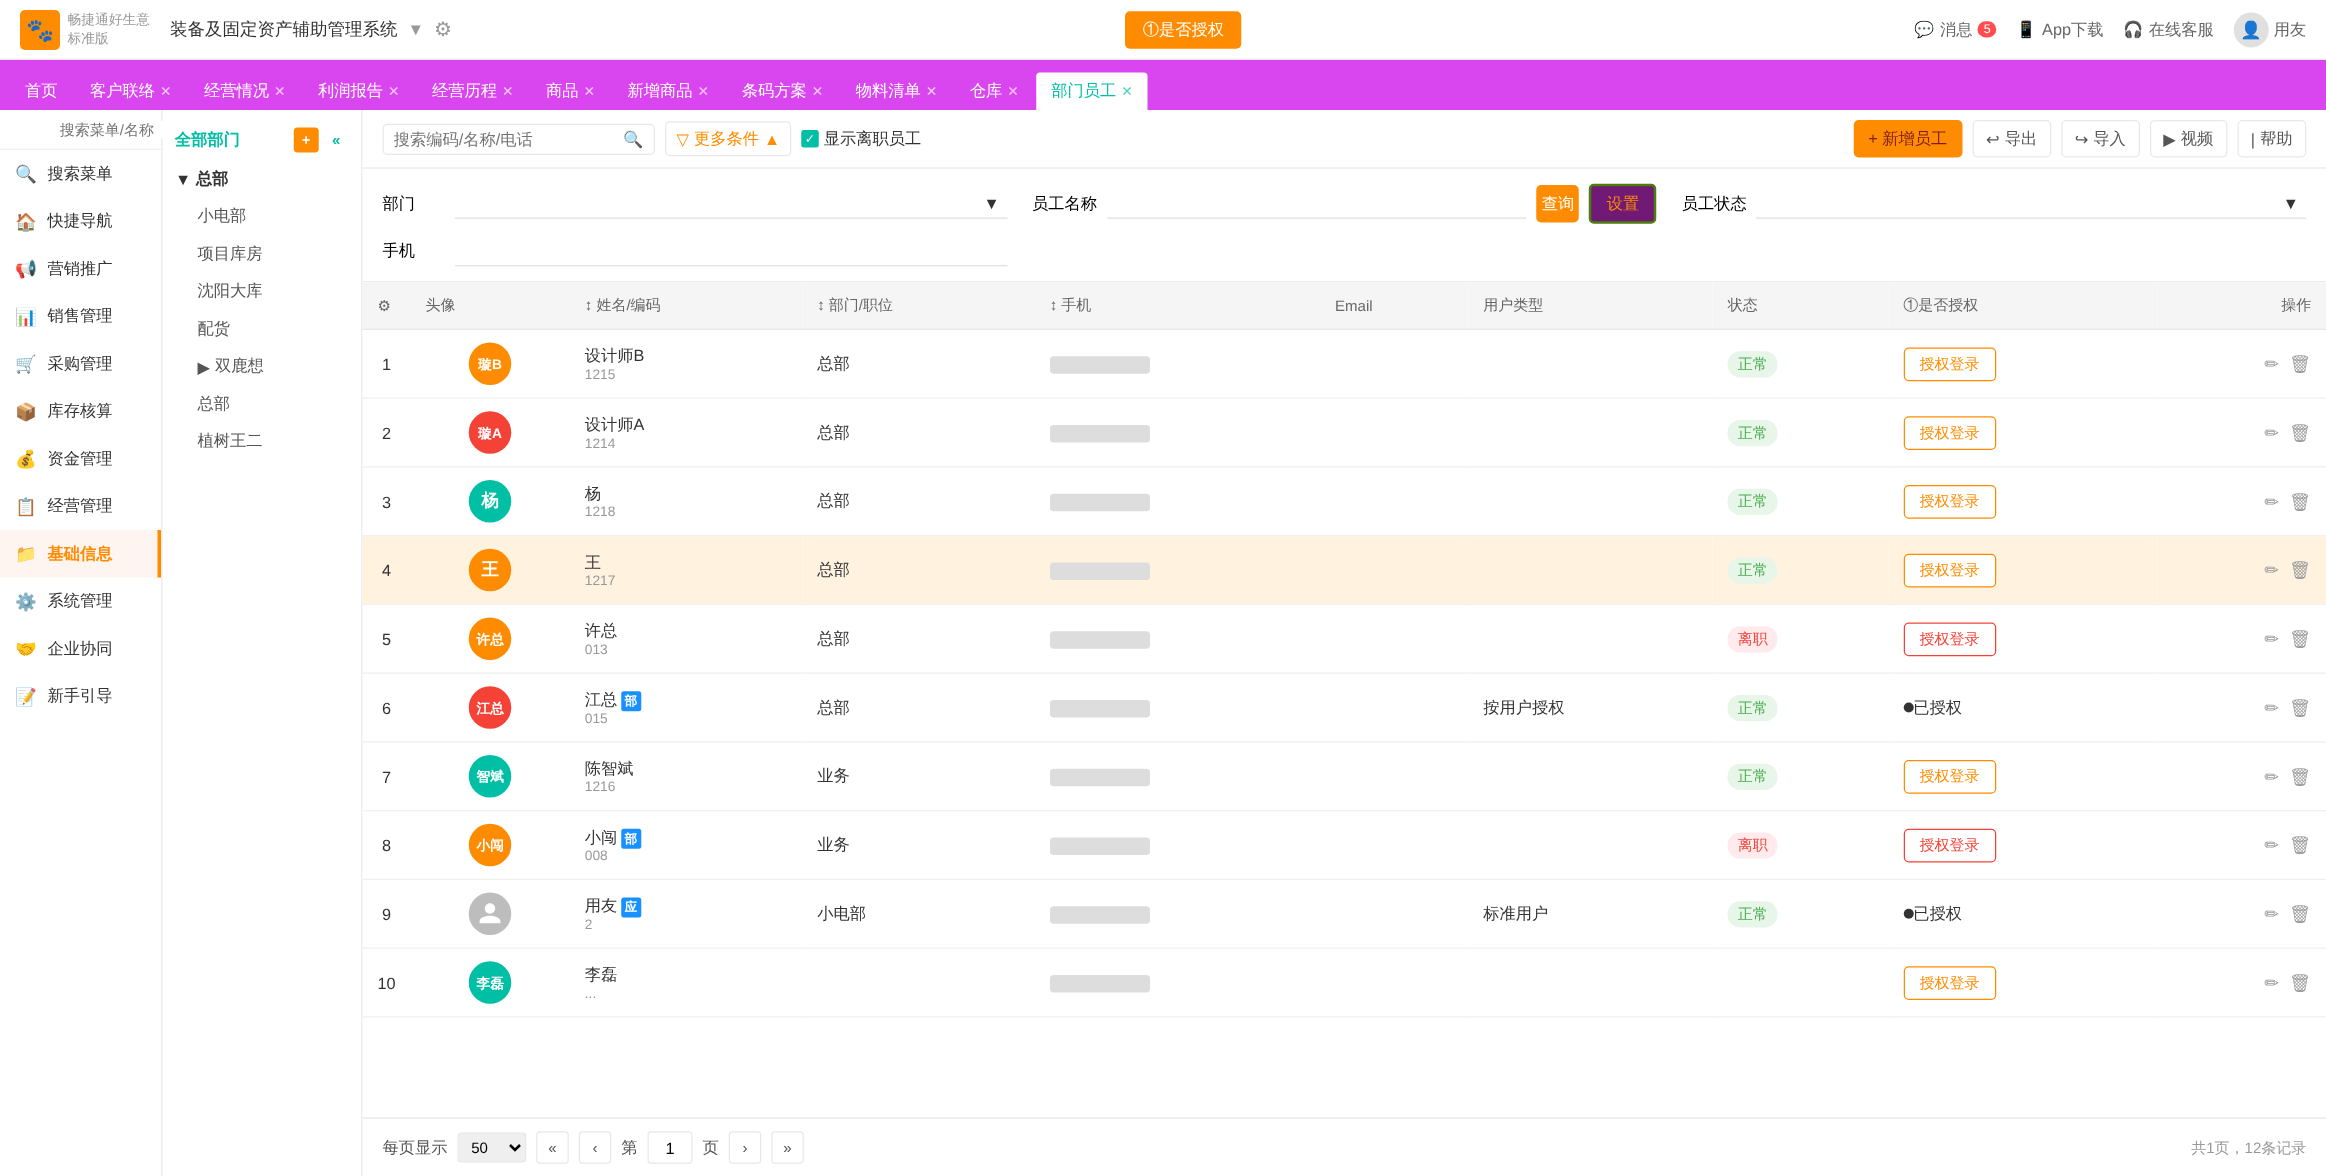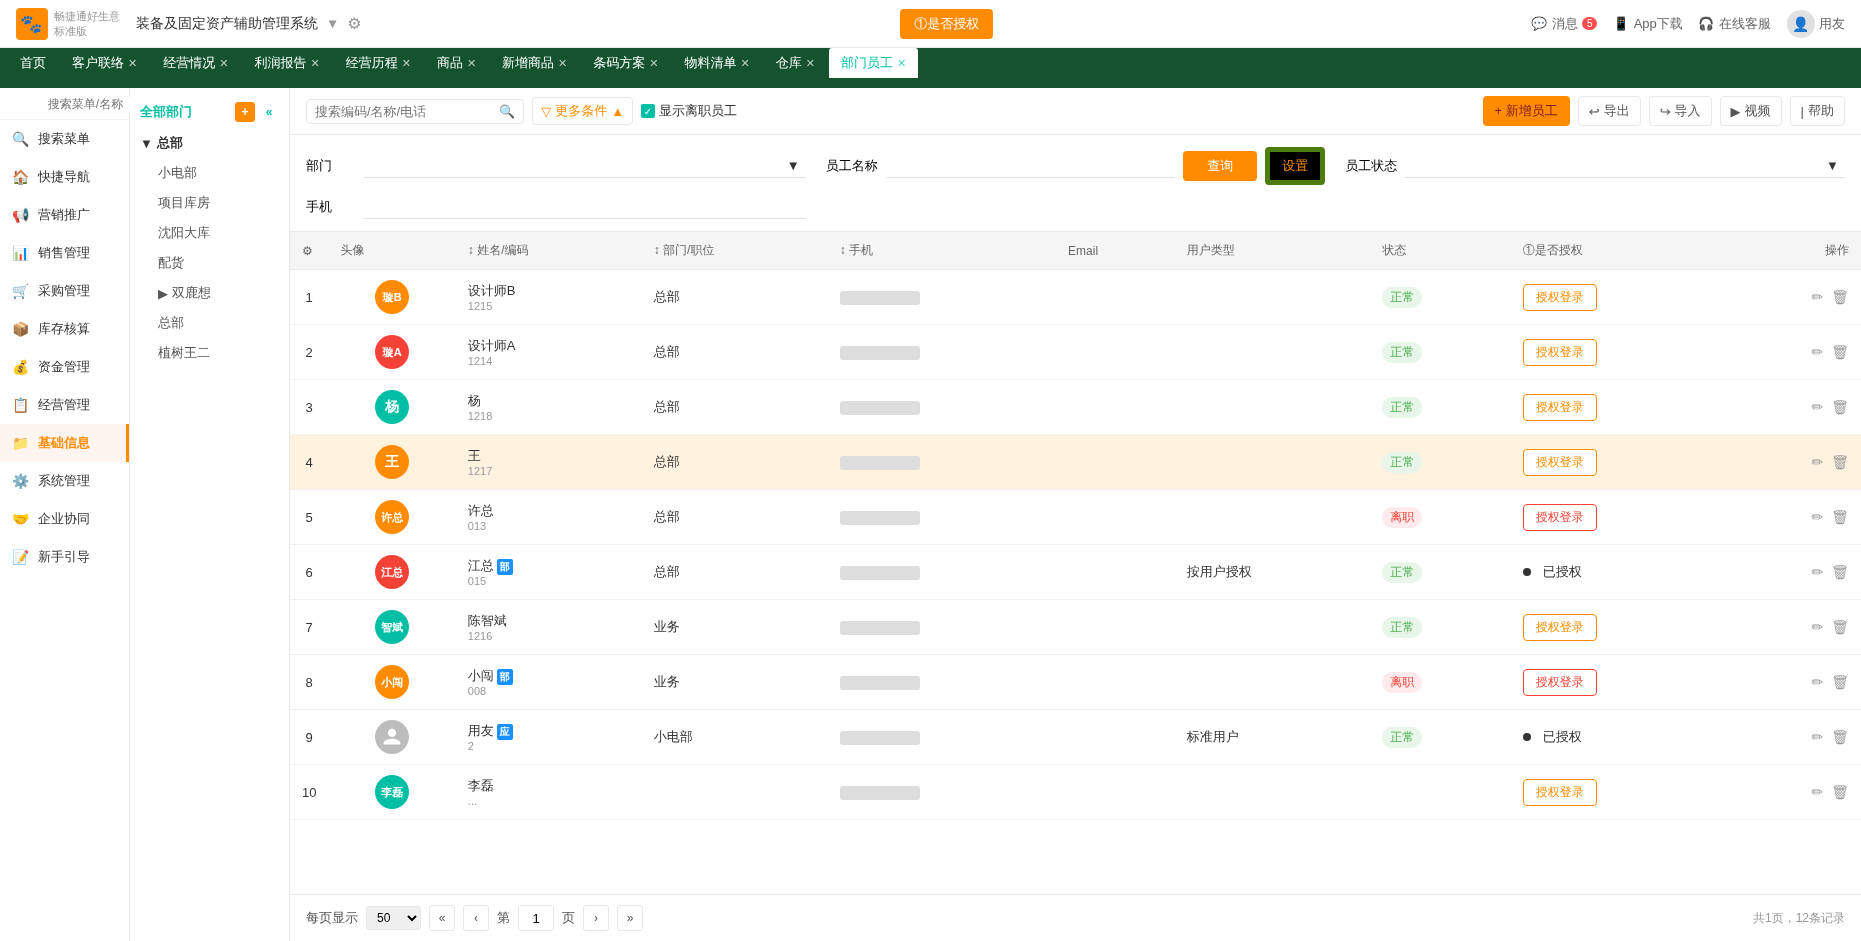--- a/index.html
+++ b/index.html
@@ -17,21 +17,21 @@
     .logo-text { font-size: 13px; color: #333; line-height: 1.3; }
     .logo-text span { display: block; font-size: 11px; color: #999; }
     .system-title { font-size: 14px; color: #333; margin-left: 8px; }
     .btn-trial { background: #ff8c00; color: #fff; border: none; border-radius: 4px; padding: 6px 14px; cursor: pointer; font-size: 13px; }
     .top-right { display: flex; align-items: center; gap: 16px; font-size: 13px; color: #666; }
     .top-right .icon-btn { cursor: pointer; display: flex; align-items: center; gap: 4px; }
     .badge { background: #ff4d4f; color: #fff; border-radius: 10px; font-size: 10px; padding: 1px 5px; }
 
     
     .nav-tabs {
-      background: #14532d; display: flex; align-items: flex-start; padding: 0 8px; height: 40px; gap: 2px;
+      background: #d946ef; display: flex; align-items: flex-end; padding: 0 8px; height: 40px; gap: 2px;
     }
     .nav-tab {
       color: #fff; padding: 6px 12px; cursor: pointer; border-radius: 3px 3px 0 0;
       font-size: 13px; display: flex; align-items: center; gap: 4px; white-space: nowrap;
     }
     .nav-tab.active { background: #fff; color: #00bfa5; }
     .nav-tab .close-x { font-size: 11px; opacity: 0.7; }
 
     
     .main-layout { display: flex; height: calc(100vh - 88px); }
@@ -104,22 +104,22 @@
     .filter-label { font-size: 13px; color: #000000; white-space: nowrap; min-width: 50px; }
     .filter-input {
       flex: 1; border: none; border-bottom: 1px solid #e0e0e0; padding: 4px 6px;
       font-size: 13px; outline: none; background: transparent; color: #333;
     }
     .filter-select {
       flex: 1; display: flex; align-items: center; justify-content: space-between;
       border: none; border-bottom: 1px solid #e0e0e0; padding: 4px 6px; cursor: pointer; font-size: 13px;
     }
     .filter-actions { display: flex; gap: 8px; align-items: center; justify-content: flex-end; }
-    .btn-search { background: #ff8c00; color: #fff; border: none; border-radius: 4px; padding: 6px 24px; cursor: pointer; font-size: 13px; }
-    .btn-set { background: #000000; color: #ff8c00; border: 5px solid #4d7c0f; border-radius: 4px; padding: 5px 12px; cursor: pointer; font-size: 13px; }
+    .btn-search { background: #ff8c00; color: #fff; border: none; border-radius: 4px; padding: 6px 4px; cursor: pointer; font-size: 13px; }
+    .btn-set { background: #701a75; color: #ff8c00; border: 2px solid #4d7c0f; border-radius: 4px; padding: 5px 12px; cursor: pointer; font-size: 13px; }
 
     
     .table-wrap { flex: 1; overflow-y: auto; padding: 0; background: #fff; }
     table { width: 100%; border-collapse: collapse; }
     thead tr { background: #f5f5f5; }
     th {
       padding: 10px 12px; font-size: 12px; color: #666; font-weight: normal;
       border-bottom: 1px solid #e8e8e8; text-align: left; white-space: nowrap;
     }
     td {
@@ -139,21 +139,21 @@
     .status-badge {
       display: inline-block; padding: 2px 8px; border-radius: 10px; font-size: 12px;
     }
     .status-normal { background: #e8f5e9; color: #4caf50; }
     .status-resigned { background: #ffebee; color: #f44336; }
     .btn-authorize {
       border: 1px solid #ff8c00; color: #ff8c00; background: #fff;
       border-radius: 4px; padding: 4px 12px; cursor: pointer; font-size: 12px; white-space: nowrap;
     }
     .btn-authorize.resigned { border-color: #f44336; color: #f44336; }
-    .authorized { display: flex; align-items: center; gap: 12px; font-size: 13px; color: #333; }
+    .authorized { display: flex; align-items: center; gap: 0; font-size: 13px; color: #333; }
     .op-icons { display: flex; gap: 8px; justify-content: flex-end; }
     .op-icon { cursor: pointer; color: #999; font-size: 14px; }
     .blur-text { background: #ddd; border-radius: 3px; height: 14px; width: 80px; display: inline-block; vertical-align: middle; }
     .tag-badge {
       display: inline-flex; align-items: center; justify-content: center;
       width: 16px; height: 16px; border-radius: 2px; font-size: 10px; font-weight: bold;
       margin-left: 3px; vertical-align: middle;
     }
     .tag-blue { background: #1890ff; color: #fff; }
 

